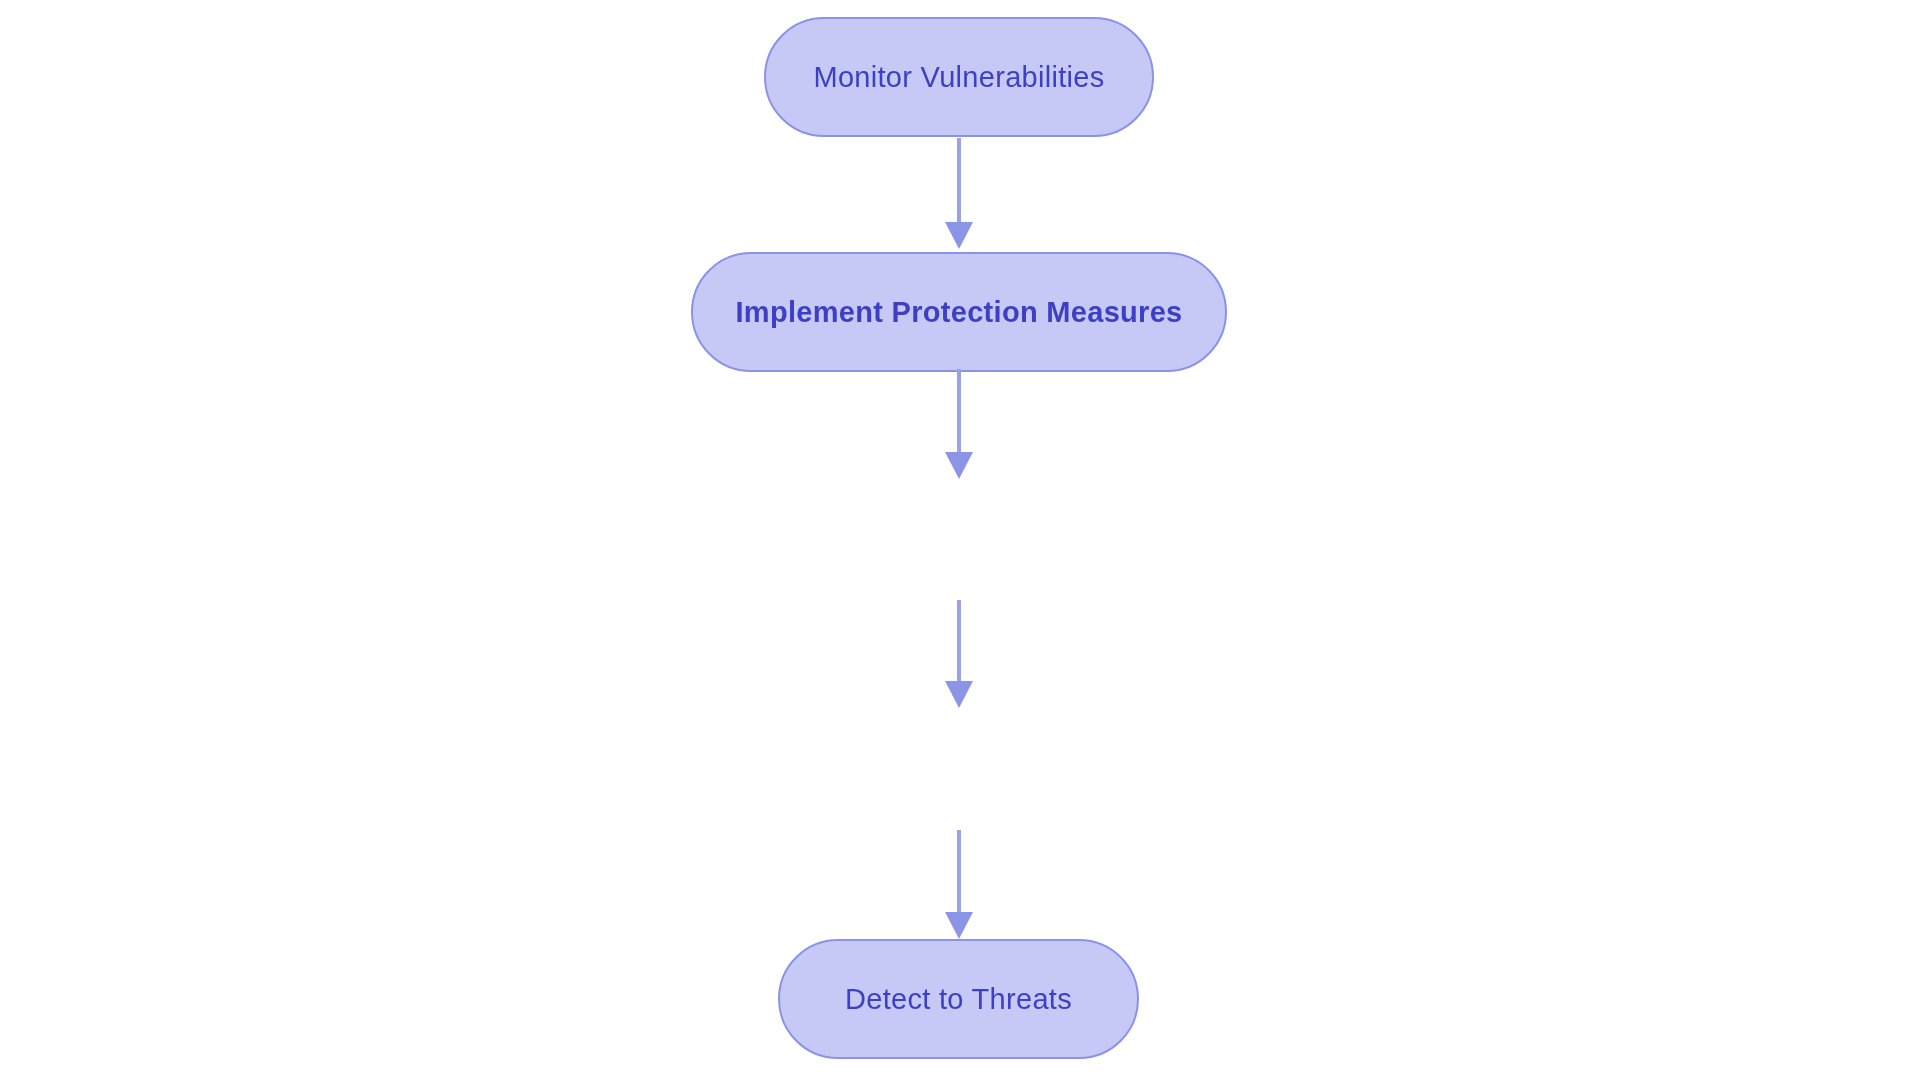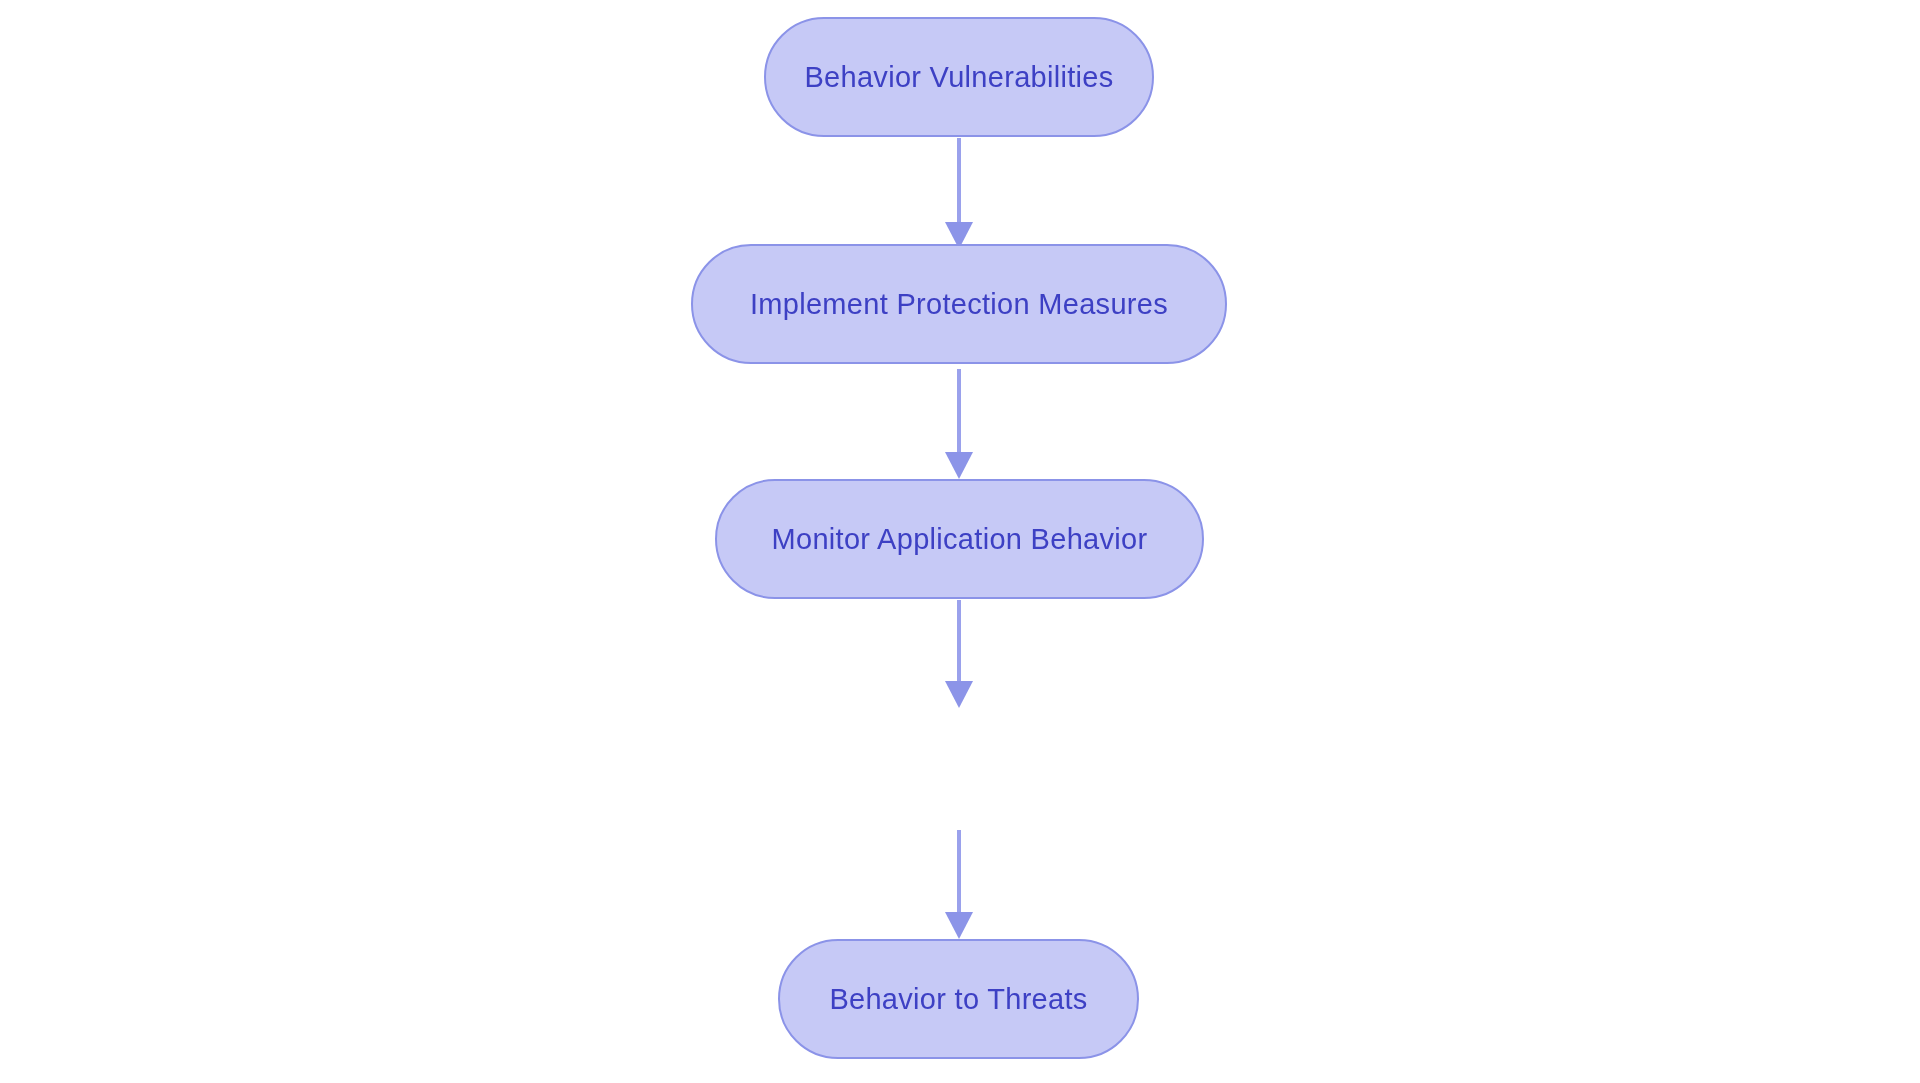--- a/index.html
+++ b/index.html
@@ -45,42 +45,41 @@
   }
   .arrow polygon {
     fill: #8c94e8;
   }
 </style>
 </head>
 <body>
 
 <div class="canvas">
 
-  <div class="node" style="left:764px; top:17px; width:390px;">Behavior Vulnerabilities</div>
+  <div class="node" style="left:764px; top:17px; width:390px;">Monitor Vulnerabilities</div>
 
   <svg class="arrow" style="left:959px; top:138px;" width="32" height="111" xmlns="http://www.w3.org/2000/svg">
     <line x1="16" y1="0" x2="16" y2="86"></line>
     <polygon points="2,84 30,84 16,111"></polygon>
   </svg>
 
-  <div class="node" style="left:691px; top:244px; width:536px;">Implement Protection Measures</div>
+  <div class="node" style="left:691px; top:252px; width:536px;font-weight:bold;">Implement Protection Measures</div>
 
   <svg class="arrow" style="left:959px; top:369px;" width="32" height="110" xmlns="http://www.w3.org/2000/svg">
     <line x1="16" y1="0" x2="16" y2="85"></line>
     <polygon points="2,83 30,83 16,110"></polygon>
   </svg>
 
-  <div class="node" style="left:715px; top:479px; width:489px;">Monitor Application Behavior</div>
 
   <svg class="arrow" style="left:959px; top:600px;" width="32" height="108" xmlns="http://www.w3.org/2000/svg">
     <line x1="16" y1="0" x2="16" y2="83"></line>
     <polygon points="2,81 30,81 16,108"></polygon>
   </svg>
 
 
   <svg class="arrow" style="left:959px; top:830px;" width="32" height="109" xmlns="http://www.w3.org/2000/svg">
     <line x1="16" y1="0" x2="16" y2="84"></line>
     <polygon points="2,82 30,82 16,109"></polygon>
   </svg>
 
-  <div class="node" style="left:778px; top:939px; width:361px;">Behavior to Threats</div>
+  <div class="node" style="left:778px; top:939px; width:361px;">Detect to Threats</div>
 
 </div>
 
 </body></html>

